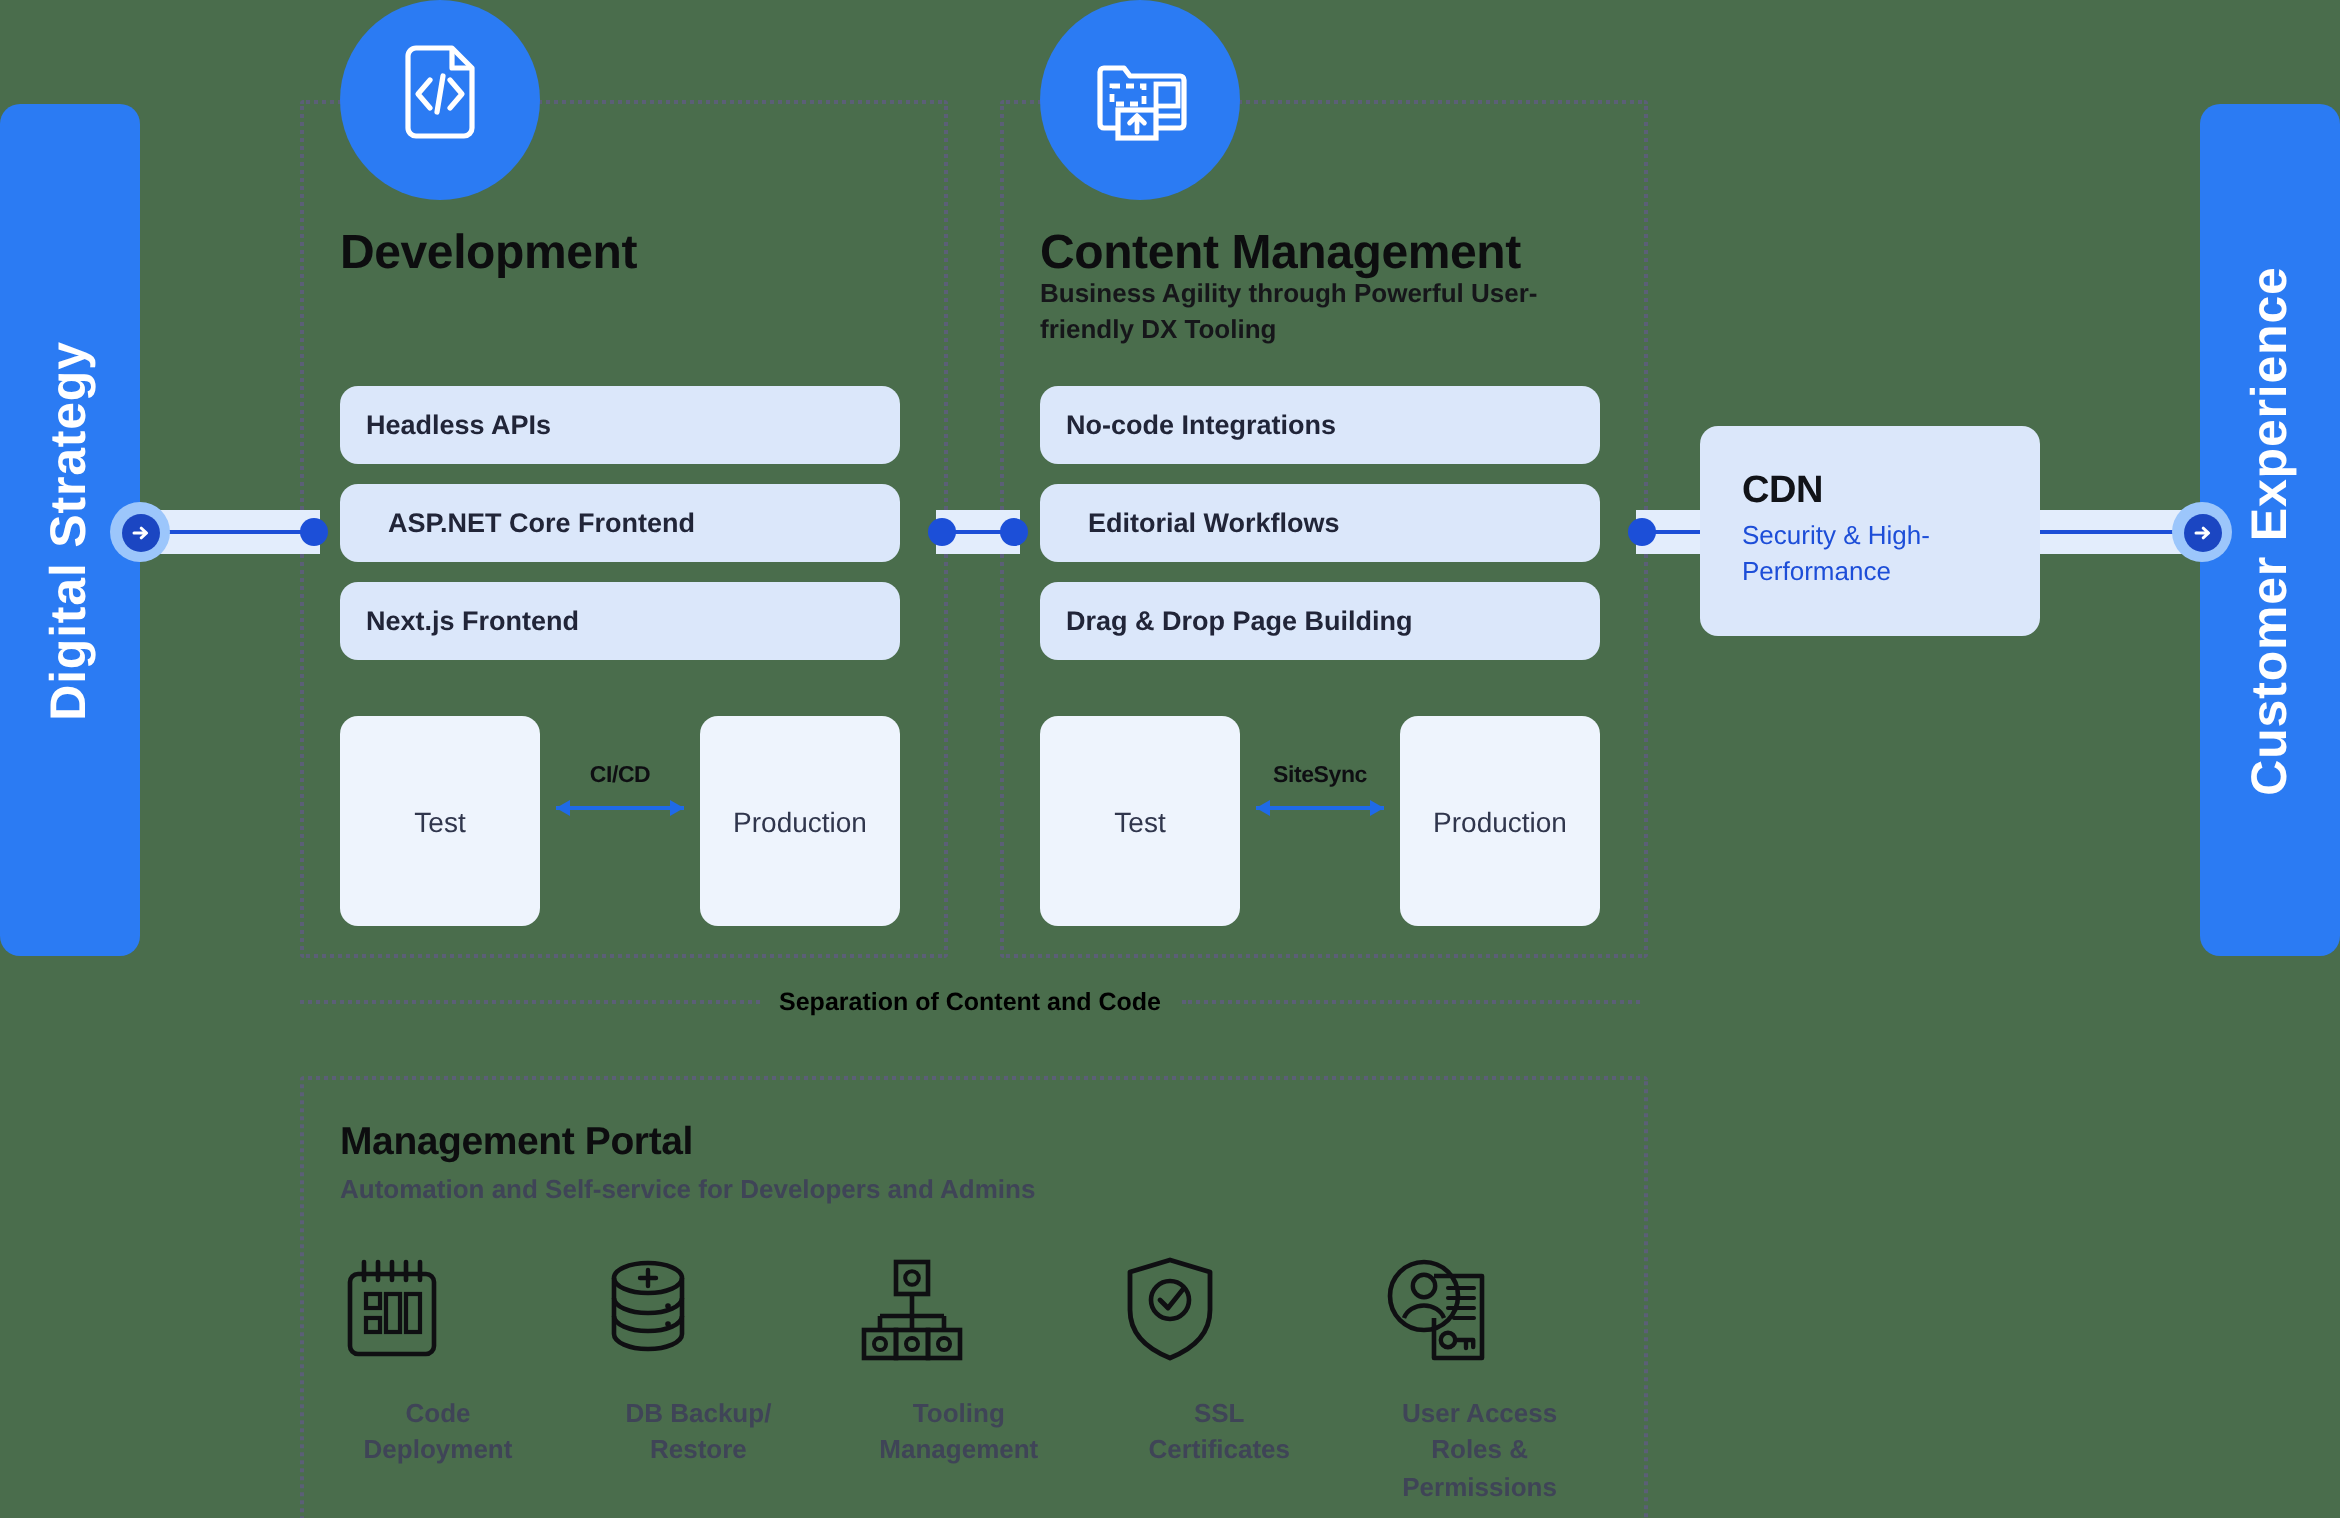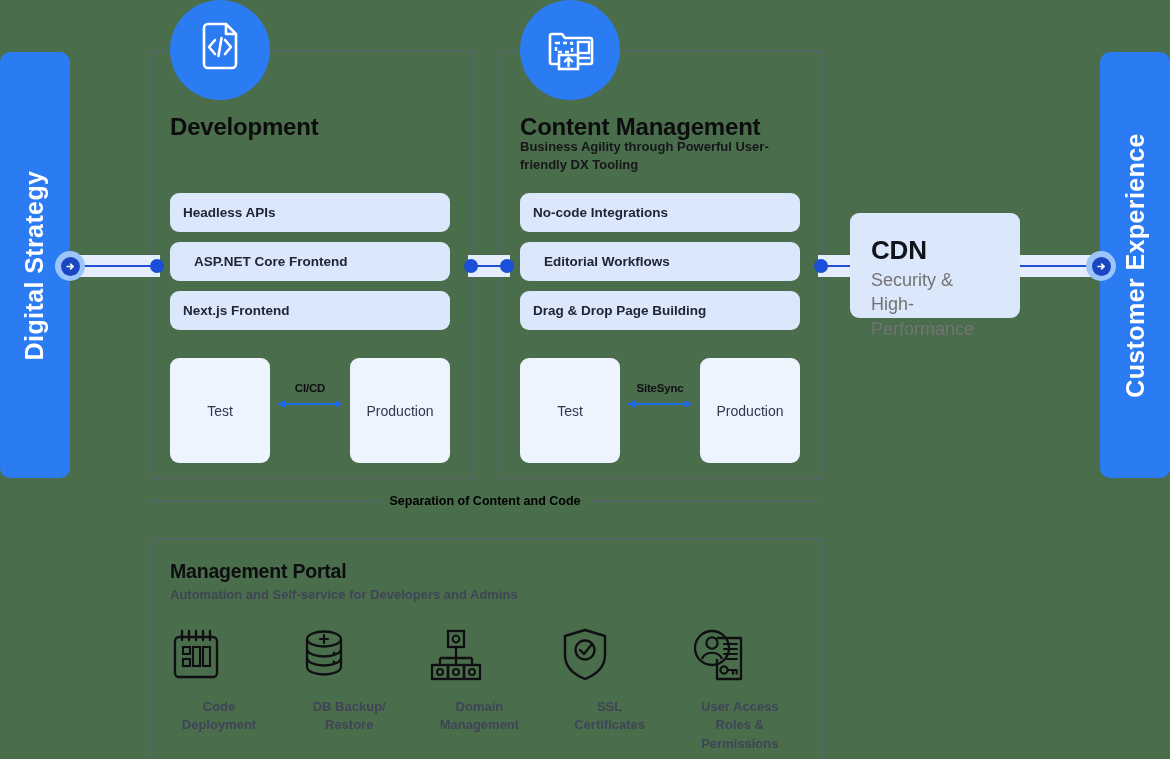--- a/index.html
+++ b/index.html
@@ -137,22 +137,22 @@
     background:#1b46c2;display:flex;align-items:center;justify-content:center;
   }
   #knob-left{left:55px;top:251px;}
   #knob-right{left:1086px;top:251px;}
 
   
   #cdn-card{
     position:absolute;left:850px;top:213px;width:170px;height:105px;
     background:#dbe7fa;border-radius:9px;box-sizing:border-box;padding:22px 0 0 21px;
   }
-  #cdn-card .cdn-title{font-size:26px;font-weight:800;color:#111318;letter-spacing:-.2px;}
-  #cdn-card .cdn-sub{font-size:18px;color:#737373;line-height:1.35;margin-top:2px;width:115px;}
+  #cdn-card .cdn-title{font-size:19px;font-weight:800;color:#111318;letter-spacing:-.2px;}
+  #cdn-card .cdn-sub{font-size:13px;color:#1d4ed8;line-height:1.35;margin-top:2px;width:115px;}
 
   
   #portal-title{position:absolute;left:170px;top:560px;font-size:19.5px;font-weight:800;color:#0d0d0f;letter-spacing:-.2px;}
   #portal-sub{position:absolute;left:170px;top:587px;font-size:13px;font-weight:700;color:#3f4457;}
   #portal-items{
     position:absolute;left:170px;top:628px;width:640px;
     display:flex;gap:11px;text-align:center;
   }
   .portal-item{width:129px;}
   .portal-item .picon{height:56px;display:flex;align-items:flex-start;}
@@ -336,21 +336,21 @@
           <circle cx="26" cy="11" r="3.4" fill="none" stroke="#0f0f12" stroke-width="2"></circle>
           <path d="M26 19 v11 M10 30 v7 M26 30 v7 M42 30 v7 M10 30 H42" fill="none" stroke="#0f0f12" stroke-width="2.3"></path>
           <rect x="2" y="37" width="16" height="14" fill="none" stroke="#0f0f12" stroke-width="2.3"></rect>
           <rect x="18" y="37" width="16" height="14" fill="none" stroke="#0f0f12" stroke-width="2.3"></rect>
           <rect x="34" y="37" width="16" height="14" fill="none" stroke="#0f0f12" stroke-width="2.3"></rect>
           <circle cx="10" cy="44" r="3" fill="none" stroke="#0f0f12" stroke-width="2"></circle>
           <circle cx="26" cy="44" r="3" fill="none" stroke="#0f0f12" stroke-width="2"></circle>
           <circle cx="42" cy="44" r="3" fill="none" stroke="#0f0f12" stroke-width="2"></circle>
         </svg>
       </div>
-      <div class="plabel">Domain Management</div>
+      <div class="plabel">Tooling Management</div>
     </div>
 
     <div class="portal-item">
       <div class="picon">
         <svg width="48" height="54" viewBox="0 0 48 54" aria-hidden="true">
           <path d="M24 2 L44 8 v19 c0 13-10 20-20 24 C14 47 4 40 4 27 V8 Z" fill="none" stroke="#0f0f12" stroke-width="2.4" stroke-linejoin="round"></path>
           <circle cx="24" cy="22" r="9.5" fill="none" stroke="#0f0f12" stroke-width="2.3"></circle>
           <path d="M19 22 L23 26 L31 16" fill="none" stroke="#0f0f12" stroke-width="2.4" stroke-linecap="round" stroke-linejoin="round"></path>
         </svg>
       </div>

